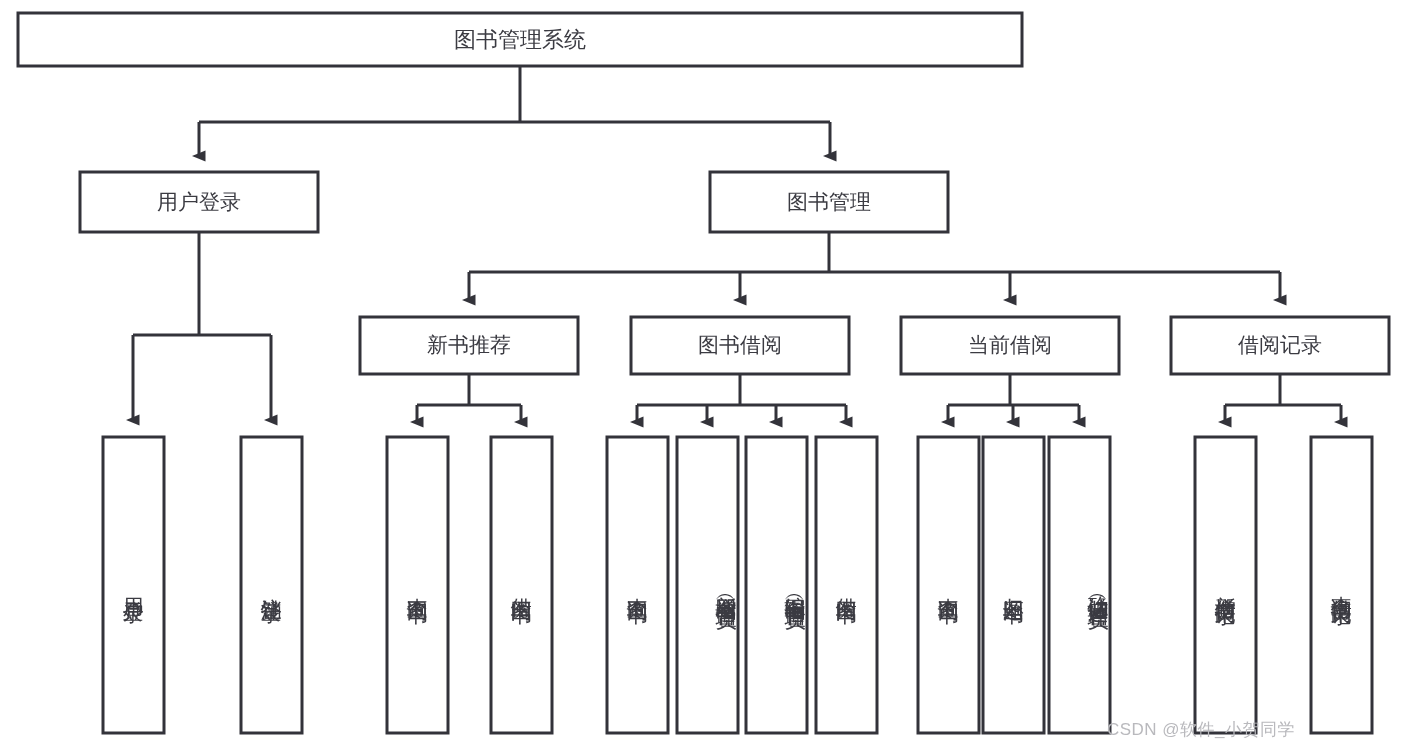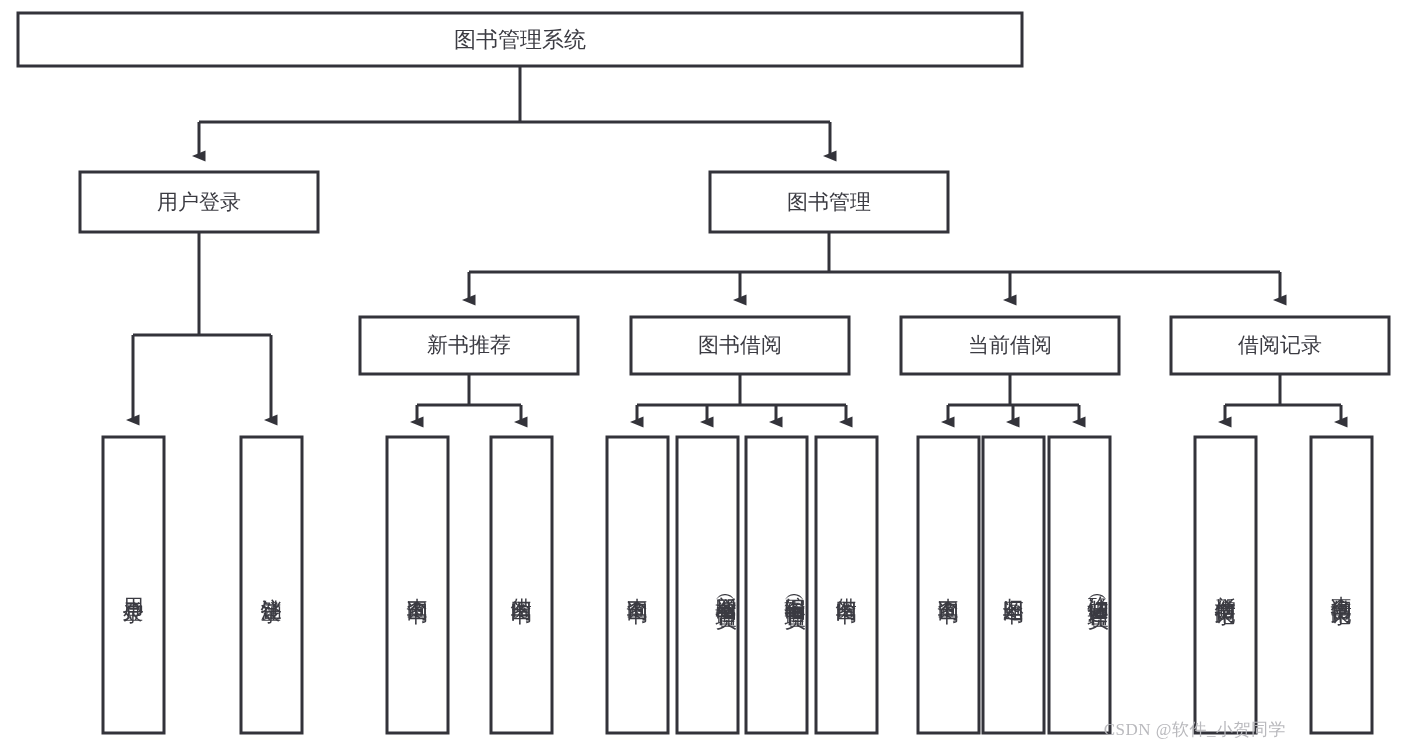--- a/index.html
+++ b/index.html
@@ -63,23 +63,23 @@
     font-family: "Liberation Sans", "DejaVu Sans", sans-serif;
     font-size: 21px;
     line-height: 1.12;
     color: #3b3b42;
     letter-spacing: 2px;
     white-space: nowrap;
     pointer-events: none;
   }
   .watermark {
     position: absolute;
-    right: 23px;
+    right: 14px;
     bottom: 6px;
-    font-family: Liberation Serif, serif;
+    font-family: Liberation Sans, sans-serif;
     font-size: 17px;
     color: #b9b9bd;
     letter-spacing: 0.5px;
     user-select: none;
   }
 </style>
 </head>
 <body>
 
 <div id="diagram-root">

